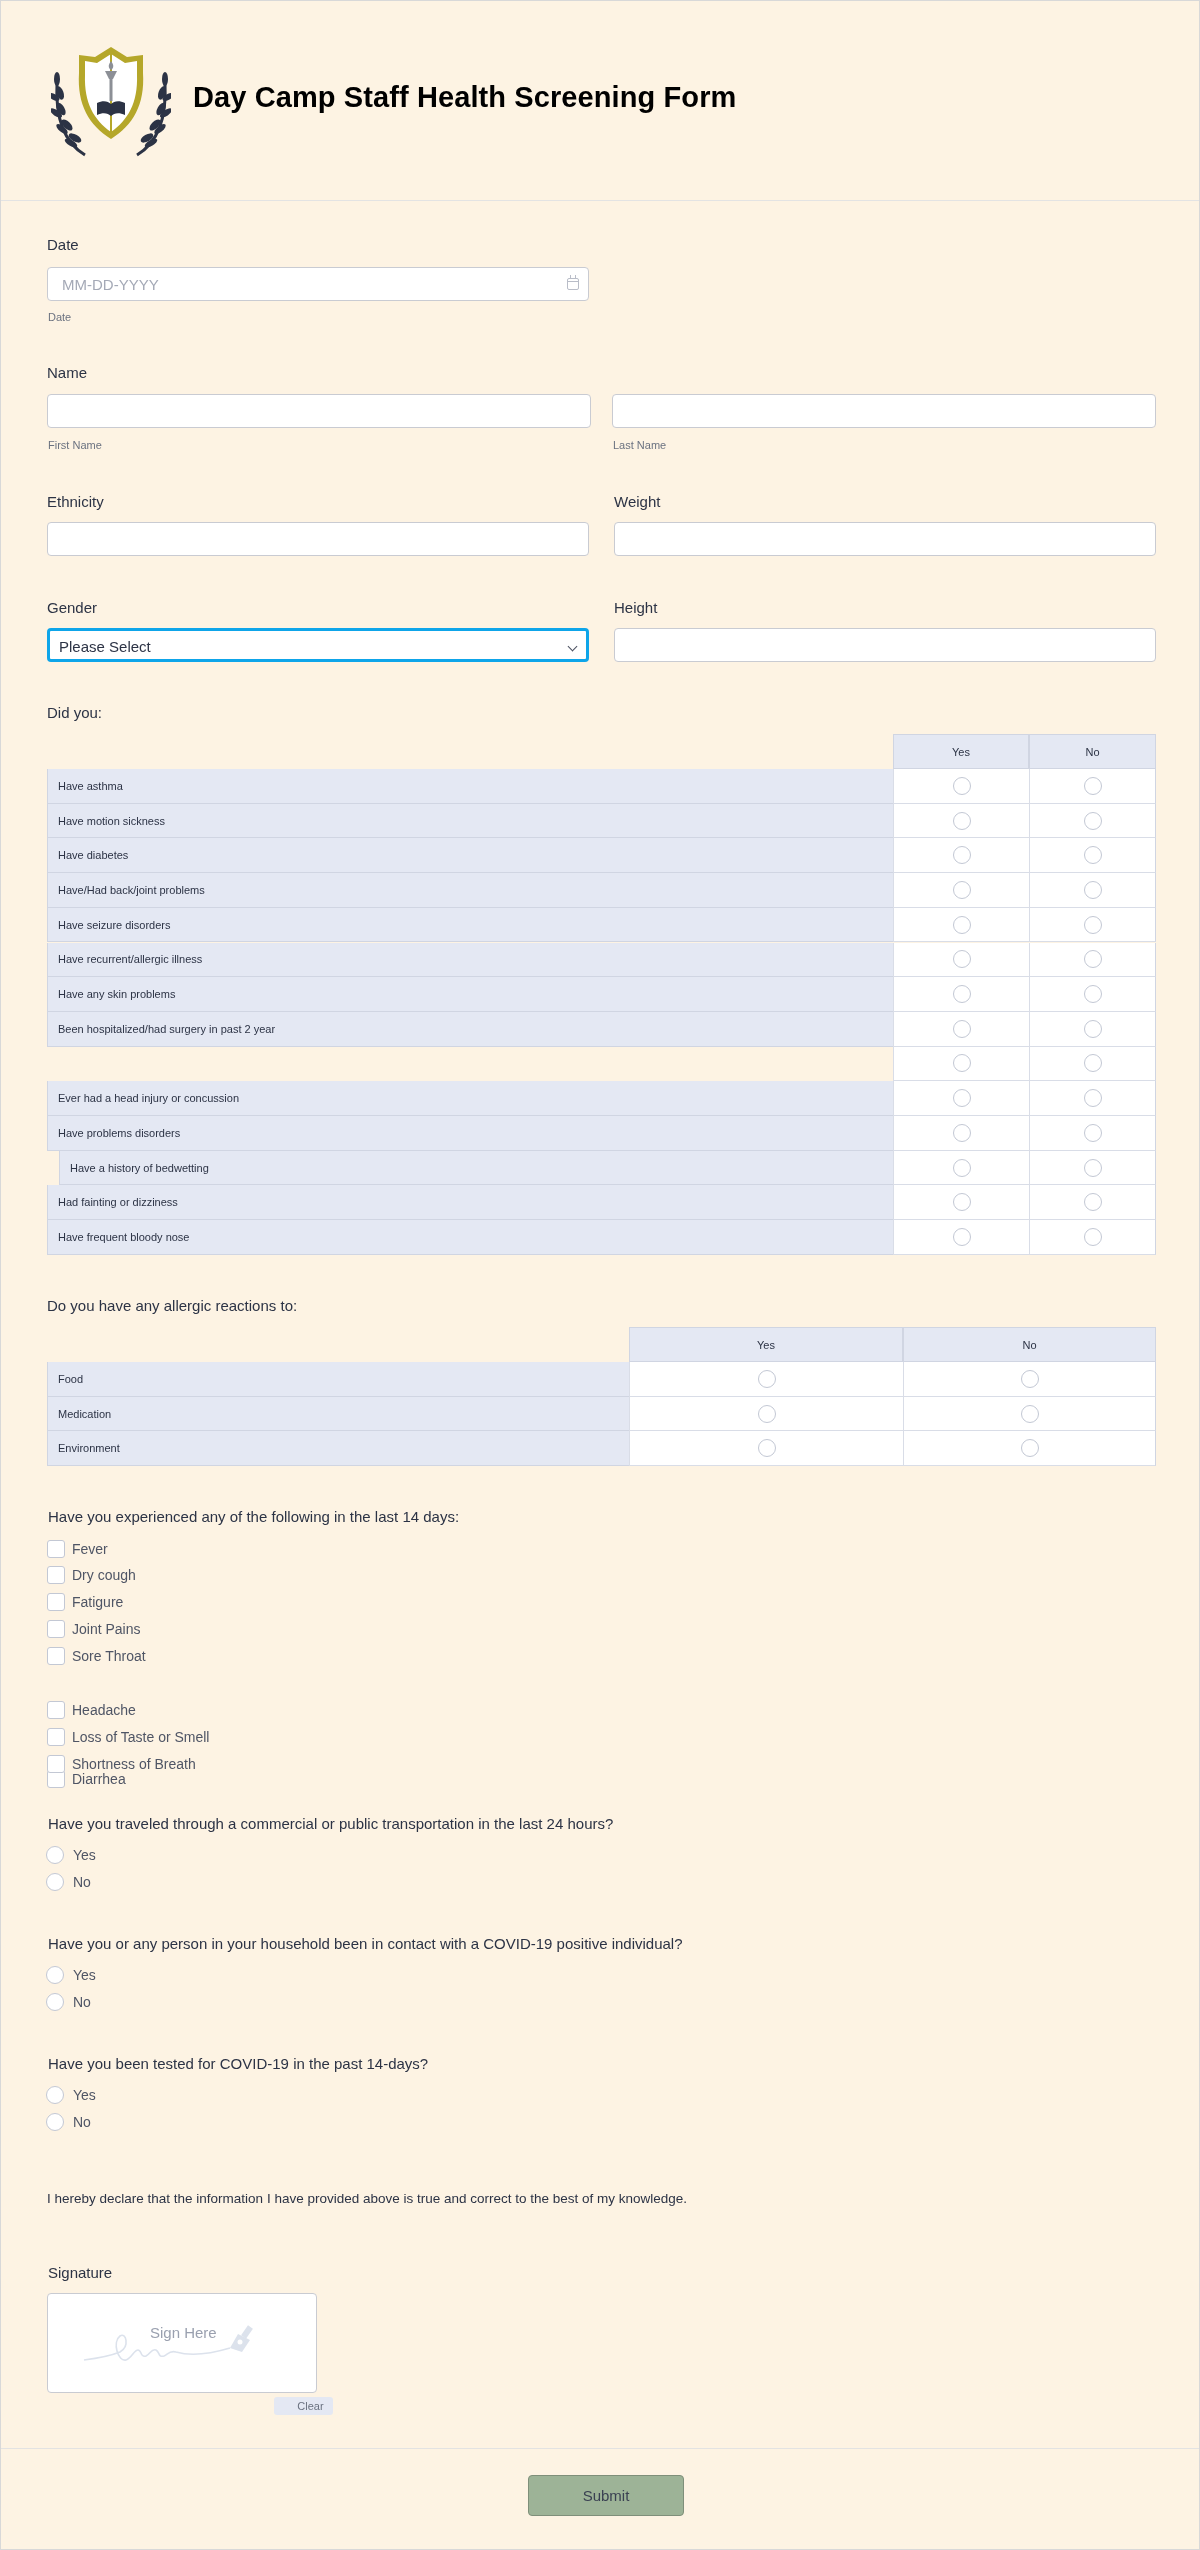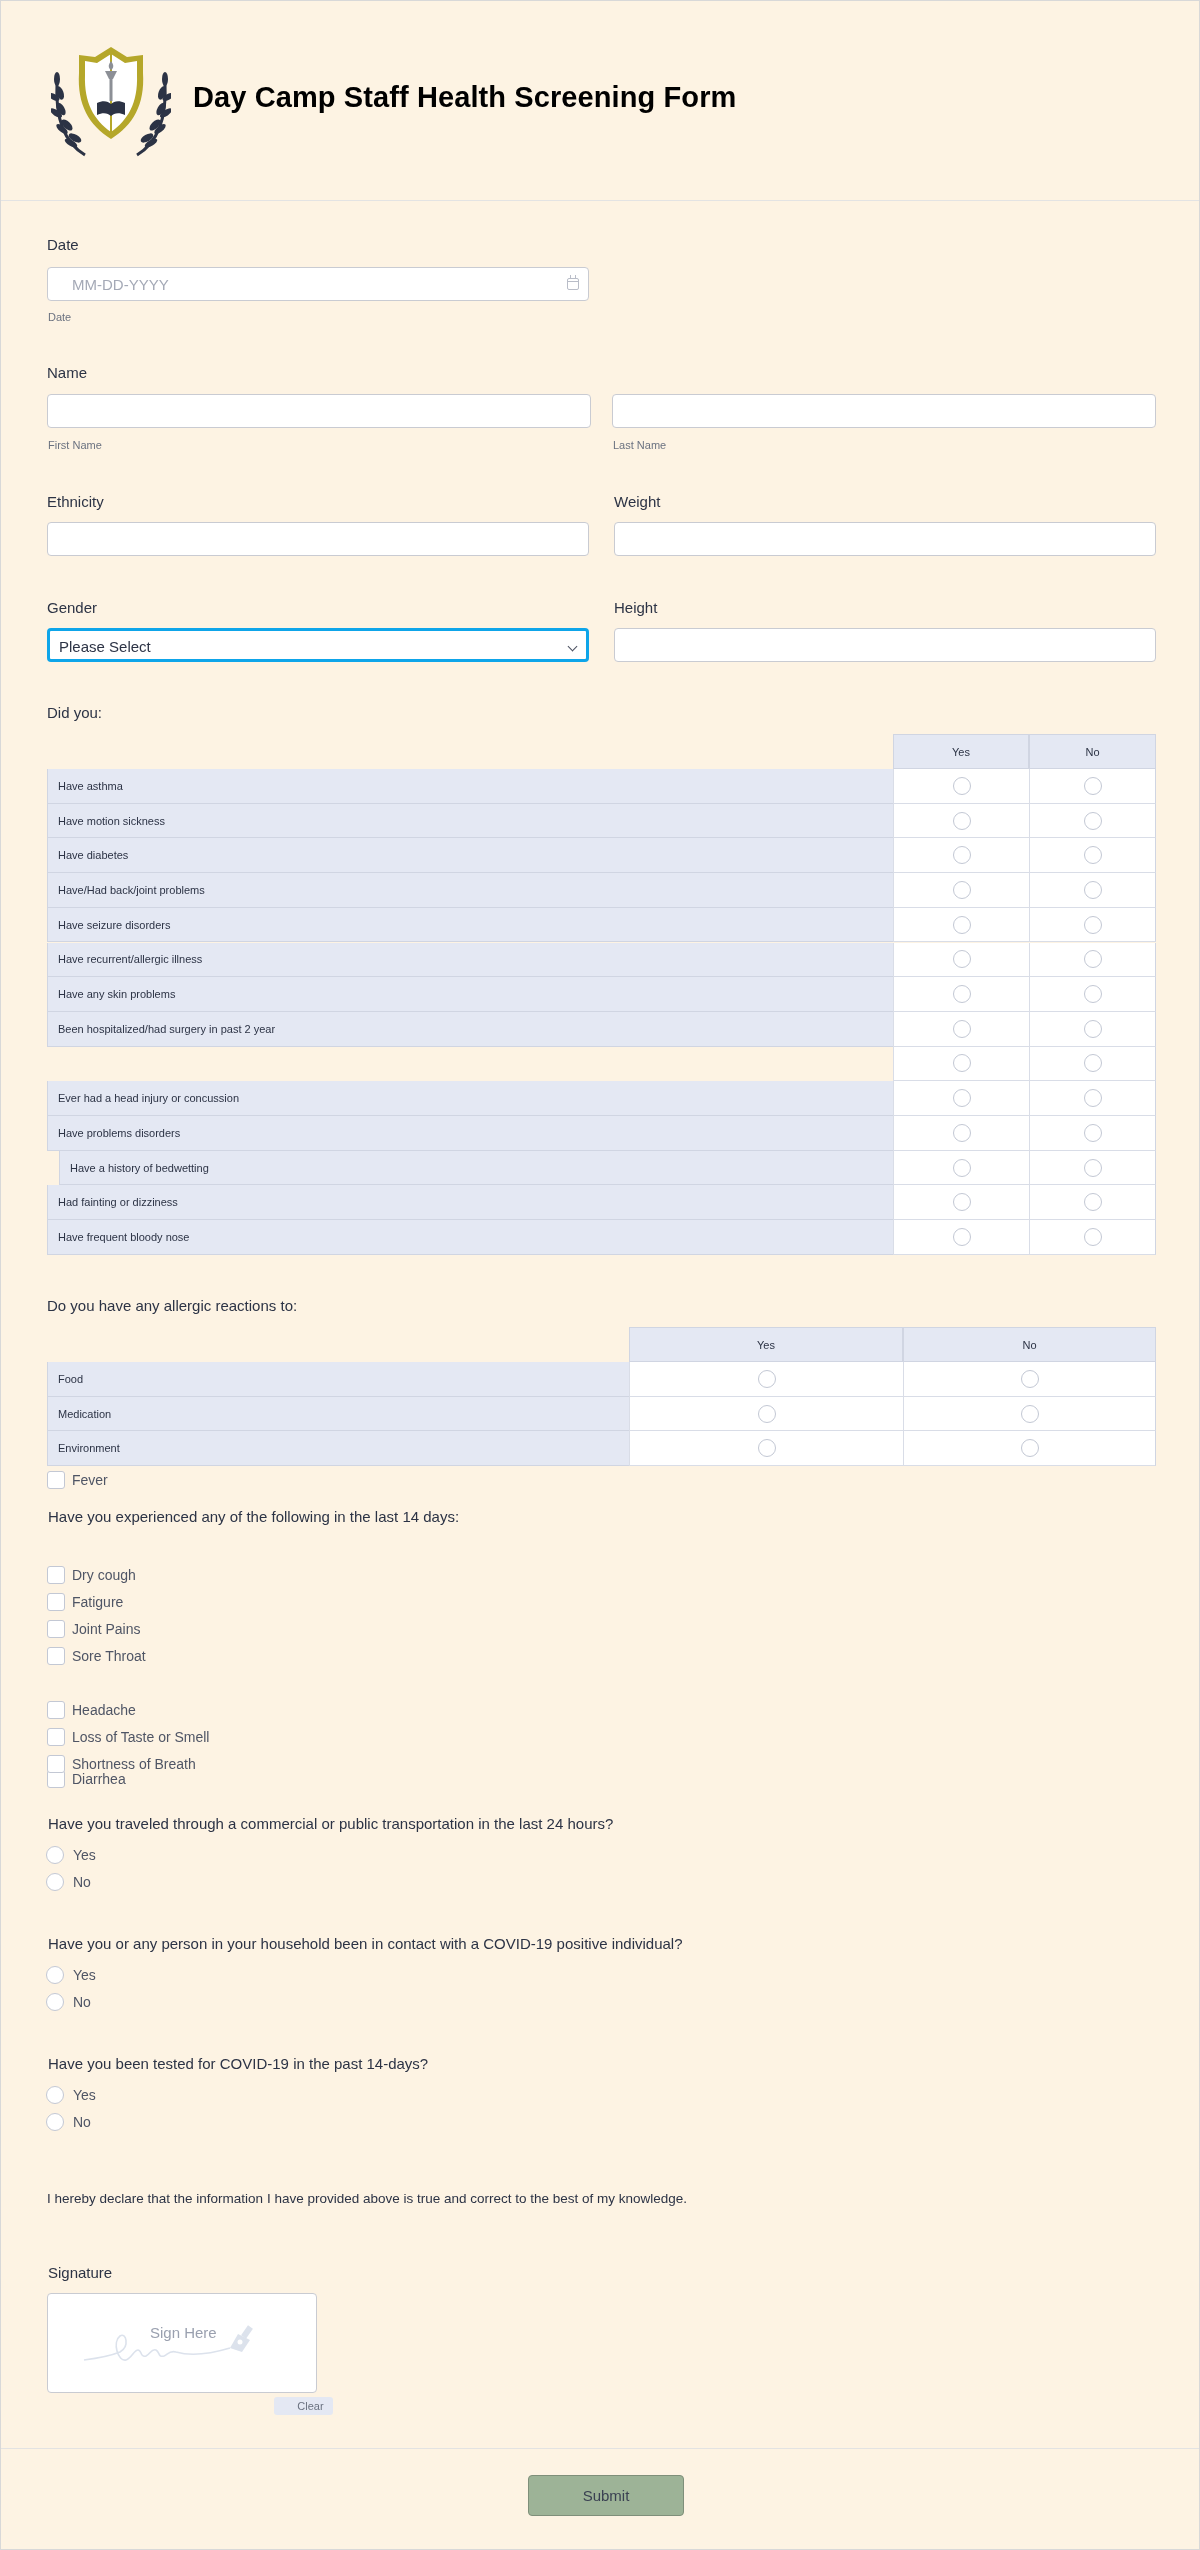--- a/index.html
+++ b/index.html
@@ -6,21 +6,21 @@
   html, body { width: 1200px; background: #fdf3e3; }
   body { font-family: "Liberation Sans", "DejaVu Sans", sans-serif; color: #2c3345; }
   .page { position: relative; width: 1200px; height: 2550px; background: #fdf3e3; border: 1px solid #d8d8d8; }
 
   .header { position: absolute; left: 0; top: 0; width: 1198px; height: 200px; border-bottom: 1px solid #e3e3e3; }
   .logo { position: absolute; left: 50px; top: 42px; width: 120px; height: 116px; }
   .title { position: absolute; left: 192px; top: 80px; font-size: 29px; font-weight: bold; color: #000000; letter-spacing: 0.1px; }
 
   .label { position: absolute; font-size: 15px; color: #2c3345; }
   .sublabel { position: absolute; font-size: 11px; color: #6b7280; }
-  .input { position: absolute; height: 34px; background: #fff; border: 1px solid #c9cbd2; border-radius: 4px; font-family: "Liberation Sans", sans-serif; font-size: 15px; color: #2c3345; padding: 0 24px; outline: none; }
+  .input { position: absolute; height: 34px; background: #fff; border: 1px solid #c9cbd2; border-radius: 4px; font-family: "Liberation Sans", sans-serif; font-size: 15px; color: #2c3345; padding: 0 14px; outline: none; }
   .input::placeholder { color: #a4a9b6; }
   .cal-icon { position: absolute; width: 12px; height: 12px; border: 1.3px solid #b9bdc8; border-radius: 2px; }
   .cal-icon::before { content: ""; position: absolute; left: 2px; top: -4px; width: 1.3px; height: 4px; background: #b9bdc8; box-shadow: 5px 0 0 #b9bdc8; }
   .cal-icon::after { content: ""; position: absolute; left: 0; top: 2px; width: 100%; height: 1.3px; background: #b9bdc8; }
   .select { position: absolute; height: 34px; background: #fff; border: 3px solid #0ea5e9; border-radius: 4px; font-size: 15px; color: #2c3345; padding: 0 9px; line-height: 32px; }
   .chev { position: absolute; right: 10px; top: 12px; width: 7px; height: 7px; border-right: 1.5px solid #4b5060; border-bottom: 1.5px solid #4b5060; transform: rotate(45deg); }
   .mtx-head { position: absolute; background: #e4e8f3; border: 1px solid #d0d5e2; font-size: 11px; color: #2c3345; text-align: center; }
   .mtx-label { position: absolute; background: #e4e8f3; border-bottom: 1px solid #d0d5e2; border-left: 1px solid #d0d5e2; font-size: 11px; color: #2c3345; padding-left: 10px; display: flex; align-items: center; }
   .mtx-cell { position: absolute; background: #fff; border-bottom: 1px solid #d9dde7; border-left: 1px solid #d9dde7; display: flex; align-items: center; justify-content: center; }
   .radio { width: 18px; height: 18px; border: 1.3px solid #c3c8d4; border-radius: 50%; background: #fff; display: inline-block; }
@@ -252,21 +252,21 @@
     <div class="mtx-cell" style="left:902px;top:1395.7px;width:253px;height:34.7px;border-right:1px solid #d0d5e2;">
       <span class="radio"></span>
     </div>
     <div class="mtx-label" style="left:46px;top:1430.4px;width:582px;height:34.7px;">Environment</div>
     <div class="mtx-cell" style="left:628px;top:1430.4px;width:274px;height:34.7px;">
       <span class="radio"></span>
     </div>
     <div class="mtx-cell" style="left:902px;top:1430.4px;width:253px;height:34.7px;border-right:1px solid #d0d5e2;">
       <span class="radio"></span>
     </div>
-    <label class="opt-row" style="left:46px;top:1469px;">
+    <label class="opt-row" style="left:46px;top:1538px;">
       <span class="checkbox"></span>
       <span class="opt-label">Fever</span>
     </label>
     <label class="opt-row" style="left:46px;top:1564px;">
       <span class="checkbox"></span>
       <span class="opt-label">Dry cough</span>
     </label>
     <label class="opt-row" style="left:46px;top:1591px;">
       <span class="checkbox"></span>
       <span class="opt-label">Fatigure</span>

